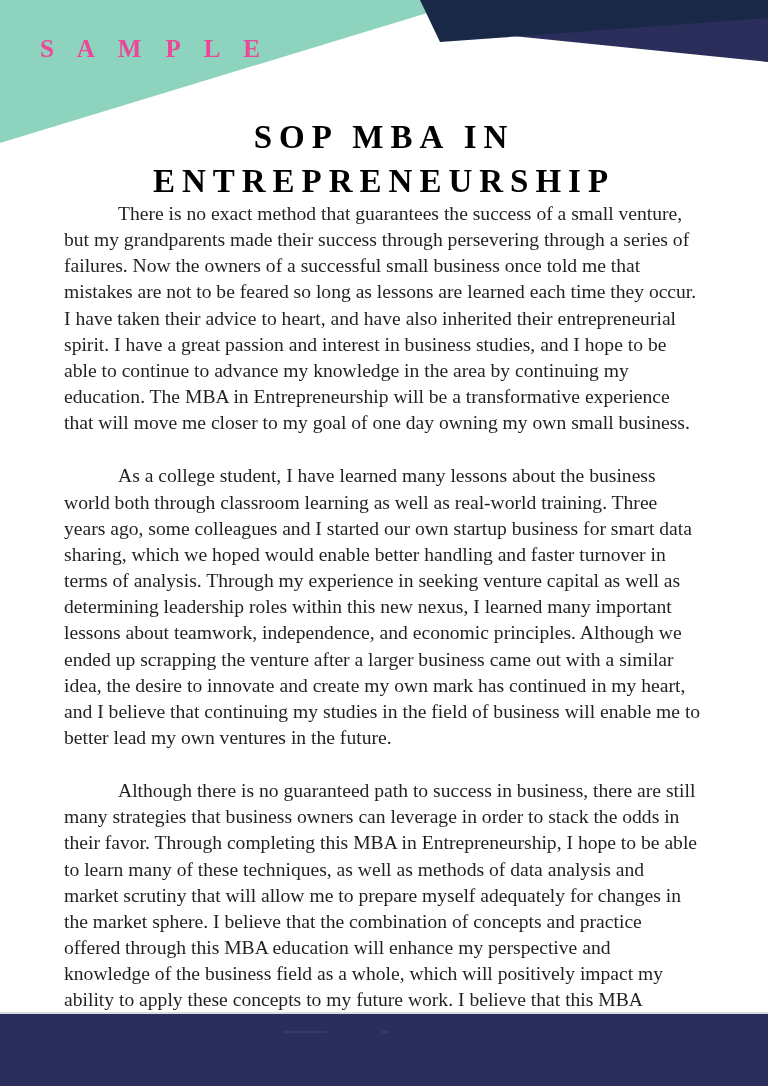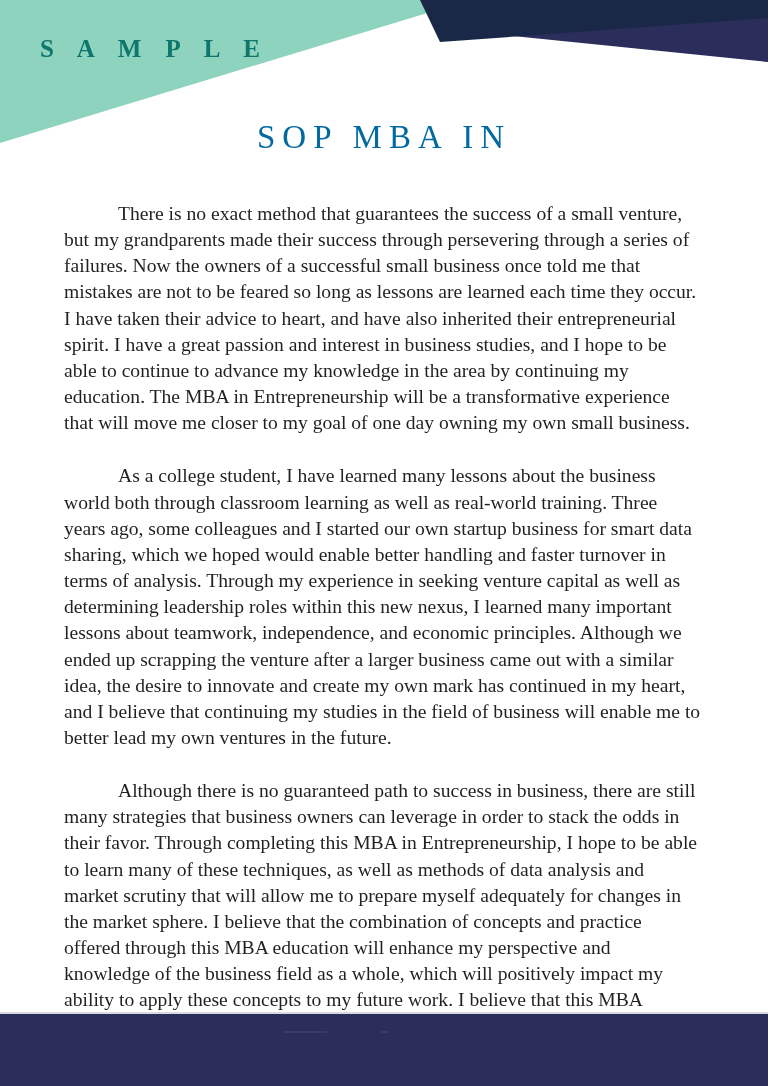--- a/index.html
+++ b/index.html
@@ -33,39 +33,39 @@
   .header-art svg {
     display: block;
     width: 768px;
     height: 200px;
   }
 
   .sample-label {
     position: absolute;
     top: 36px;
     left: 40px;
-    color: #0f766e;
+    color: #ec4899;
     font-family: "Liberation Serif", "DejaVu Serif", serif;
     font-size: 25px;
     font-weight: 700;
     letter-spacing: 9px;
     line-height: 1;
     white-space: nowrap;
   }
 
   .doc-title {
     position: absolute;
     top: 93px;
     left: 0;
     width: 768px;
     text-align: center;
-    color: #0369a1;
+    color: #000000;
     font-family: "Liberation Serif", "DejaVu Serif", serif;
     font-size: 33px;
-    font-weight: 400;
+    font-weight: 700;
     letter-spacing: 7px;
     line-height: 1.34;
     padding: 0 36px;
     box-sizing: border-box;
   }
   .doc-title .title-line {
     display: block;
   }
 
   
@@ -143,20 +143,21 @@
       <polygon points="420,0 768,0 768,62 455,30" fill="#2b2d5a"></polygon>
 
       <polygon points="420,0 768,0 768,18 440,42" fill="#1a2848"></polygon>
     </svg>
   </div>
 
   <div class="sample-label">S A M P L E</div>
 
   <h1 class="doc-title">
     <span class="title-line">SOP MBA IN</span>
+    <span class="title-line">ENTREPRENEURSHIP</span>
   </h1>
 
   <div class="body-copy">
     <p>There is no exact method that guarantees the success of a small venture, but my grandparents made their success through persevering through a series of failures. Now the owners of a successful small business once told me that mistakes are not to be feared so long as lessons are learned each time they occur. I have taken their advice to heart, and have also inherited their entrepreneurial spirit. I have a great passion and interest in business studies, and I hope to be able to continue to advance my knowledge in the area by continuing my education. The MBA in Entrepreneurship will be a transformative experience that will move me closer to my goal of one day owning my own small business.</p>
     <p>As a college student, I have learned many lessons about the business world both through classroom learning as well as real-world training. Three years ago, some colleagues and I started our own startup business for smart data sharing, which we hoped would enable better handling and faster turnover in terms of analysis. Through my experience in seeking venture capital as well as determining leadership roles within this new nexus, I learned many important lessons about teamwork, independence, and economic principles. Although we ended up scrapping the venture after a larger business came out with a similar idea, the desire to innovate and create my own mark has continued in my heart, and I believe that continuing my studies in the field of business will enable me to better lead my own ventures in the future.</p>
     <p>Although there is no guaranteed path to success in business, there are still many strategies that business owners can leverage in order to stack the odds in their favor. Through completing this MBA in Entrepreneurship, I hope to be able to learn many of these techniques, as well as methods of data analysis and market scrutiny that will allow me to prepare myself adequately for changes in the market sphere. I believe that the combination of concepts and practice offered through this MBA education will enhance my perspective and knowledge of the business field as a whole, which will positively impact my ability to apply these concepts to my future work. I believe that this MBA experience will give me the tools that I will need to apply my own vision to a business venture in the future.</p>
   </div>
 
   <div class="footer-rule"></div>
   <div class="footer-bar"></div>

